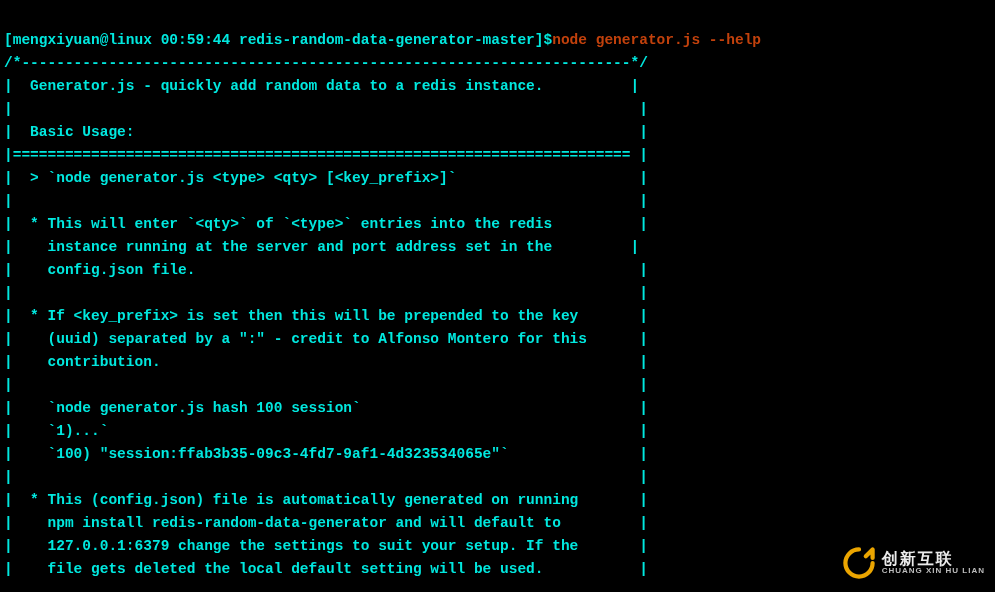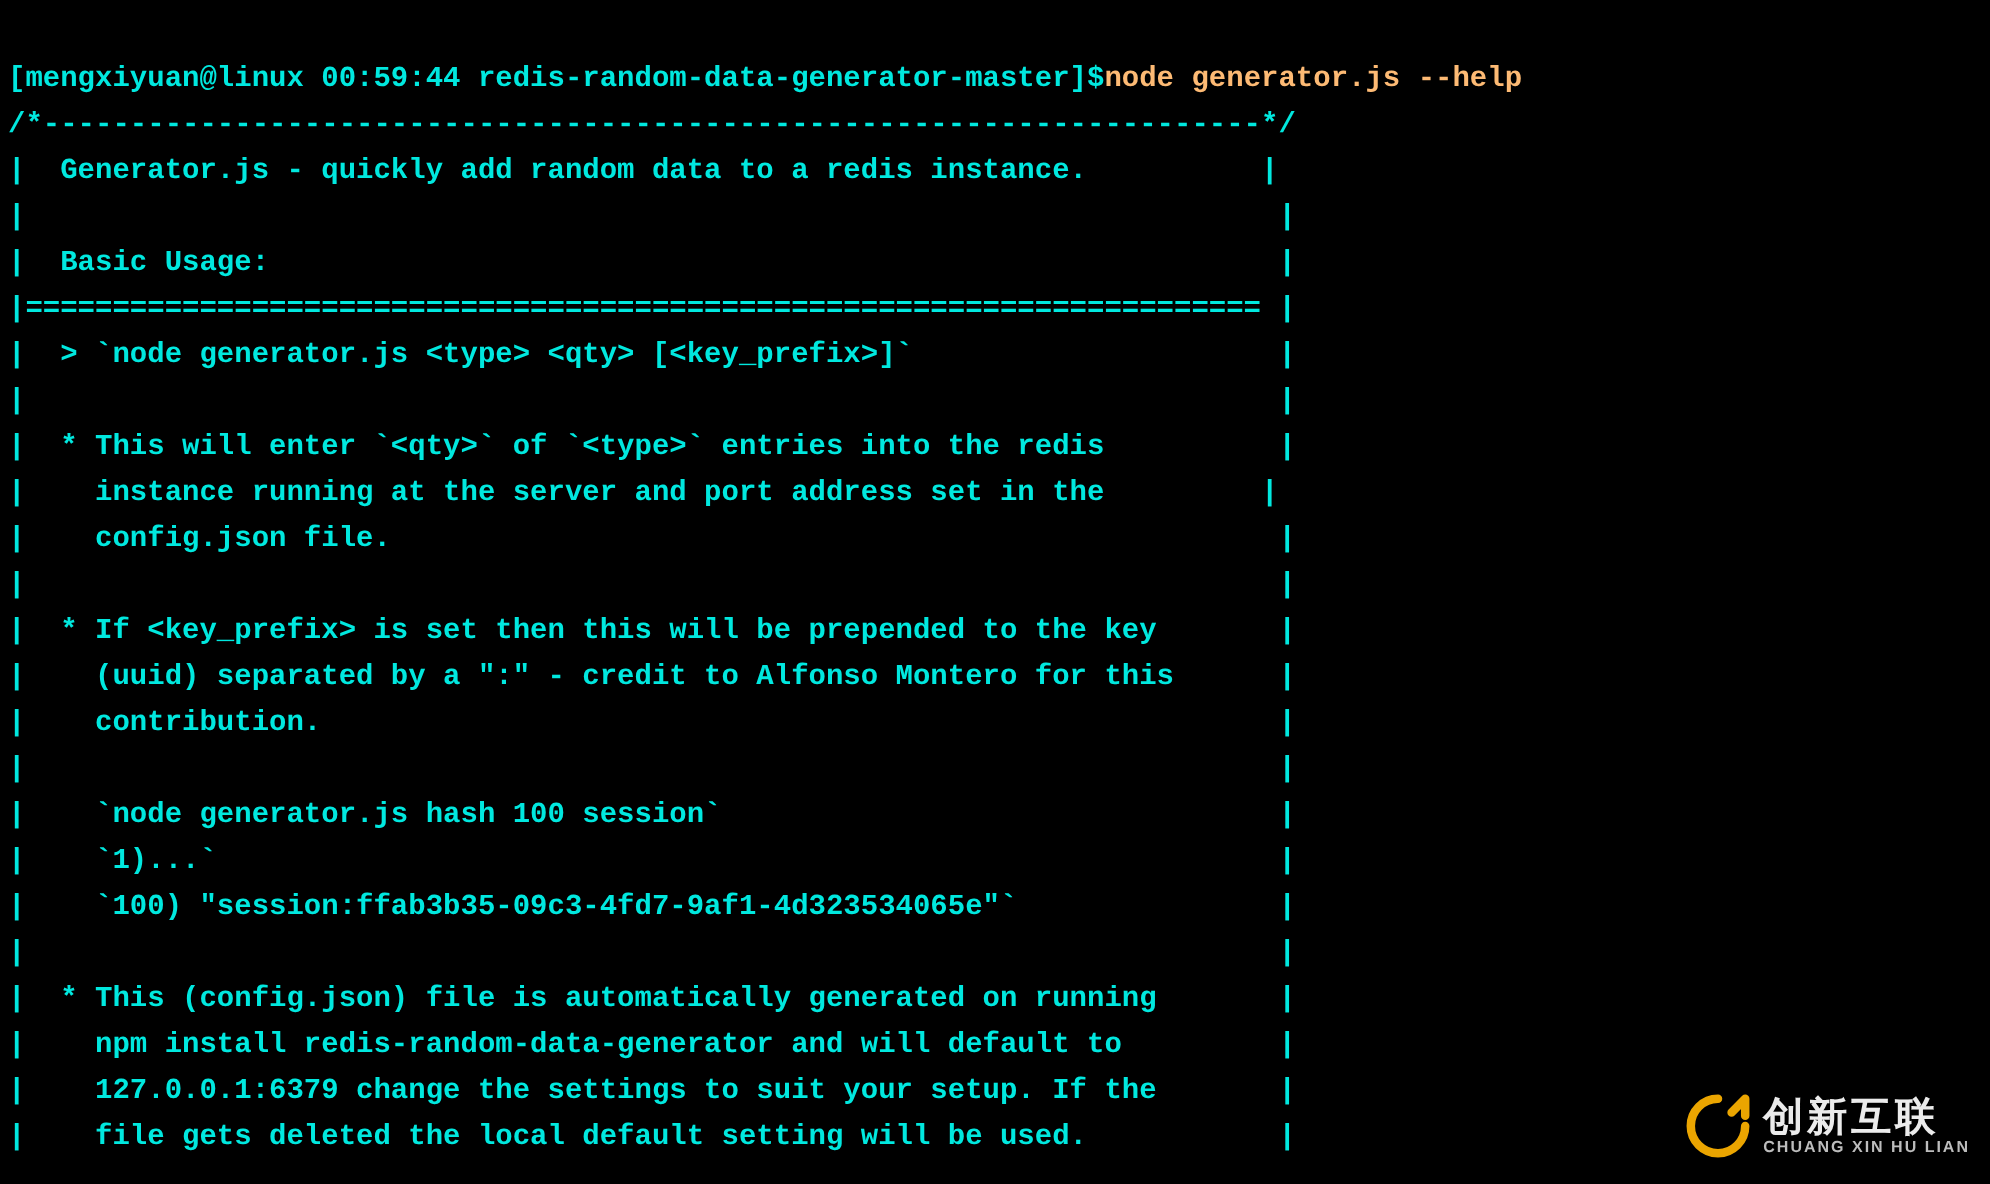--- a/index.html
+++ b/index.html
@@ -13,39 +13,39 @@
     line-height: 23px;
     font-weight: bold;
     position: relative;
   }
   .terminal {
     padding: 6px 4px;
     white-space: pre;
     color: #00e8df;
   }
   .prompt { color: #00e8df; margin-top: 28px; }
-  .cmd { color: #fdba74; }
+  .cmd { color: #c2410c; }
   .line { display: block; }
   .watermark {
     position: absolute;
     bottom: 12px;
     right: 10px;
     display: flex;
     align-items: center;
     gap: 6px;
     color: #fff;
     opacity: 0.92;
     font-family: sans-serif;
   }
   .watermark .logo {
     width: 34px;
     height: 34px;
   }
   .watermark .txt { line-height: 1.1; }
-  .watermark .cn { font-size: 20px; font-weight: bold; letter-spacing: 2px; }
+  .watermark .cn { font-size: 16px; font-weight: bold; letter-spacing: 2px; }
   .watermark .en { font-size: 8px; letter-spacing: 1px; color:#ccc; }
 </style>
 </head>
 <body>
 
 <div class="terminal">
 <span class="line"><span class="prompt">[mengxiyuan@linux 00:59:44 redis-random-data-generator-master]$</span><span class="cmd">node generator.js --help</span></span><span id="help-lines"><span class="line"></span><span class="line">/*----------------------------------------------------------------------*/</span><span class="line">|  Generator.js - quickly add random data to a redis instance.          |</span><span class="line">|                                                                        |</span><span class="line">|  Basic Usage:                                                          |</span><span class="line">|======================================================================= |</span><span class="line">|  &gt; `node generator.js &lt;type&gt; &lt;qty&gt; [&lt;key_prefix&gt;]`                     |</span><span class="line">|                                                                        |</span><span class="line">|  * This will enter `&lt;qty&gt;` of `&lt;type&gt;` entries into the redis          |</span><span class="line">|    instance running at the server and port address set in the         |</span><span class="line">|    config.json file.                                                   |</span><span class="line">|                                                                        |</span><span class="line">|  * If &lt;key_prefix&gt; is set then this will be prepended to the key       |</span><span class="line">|    (uuid) separated by a ":" - credit to Alfonso Montero for this      |</span><span class="line">|    contribution.                                                       |</span><span class="line">|                                                                        |</span><span class="line">|    `node generator.js hash 100 session`                                |</span><span class="line">|    `1)...`                                                             |</span><span class="line">|    `100) "session:ffab3b35-09c3-4fd7-9af1-4d323534065e"`               |</span><span class="line">|                                                                        |</span><span class="line">|  * This (config.json) file is automatically generated on running       |</span><span class="line">|    npm install redis-random-data-generator and will default to         |</span><span class="line">|    127.0.0.1:6379 change the settings to suit your setup. If the       |</span><span class="line">|    file gets deleted the local default setting will be used.           |</span></span>
 </div>
 
 <div class="watermark">

